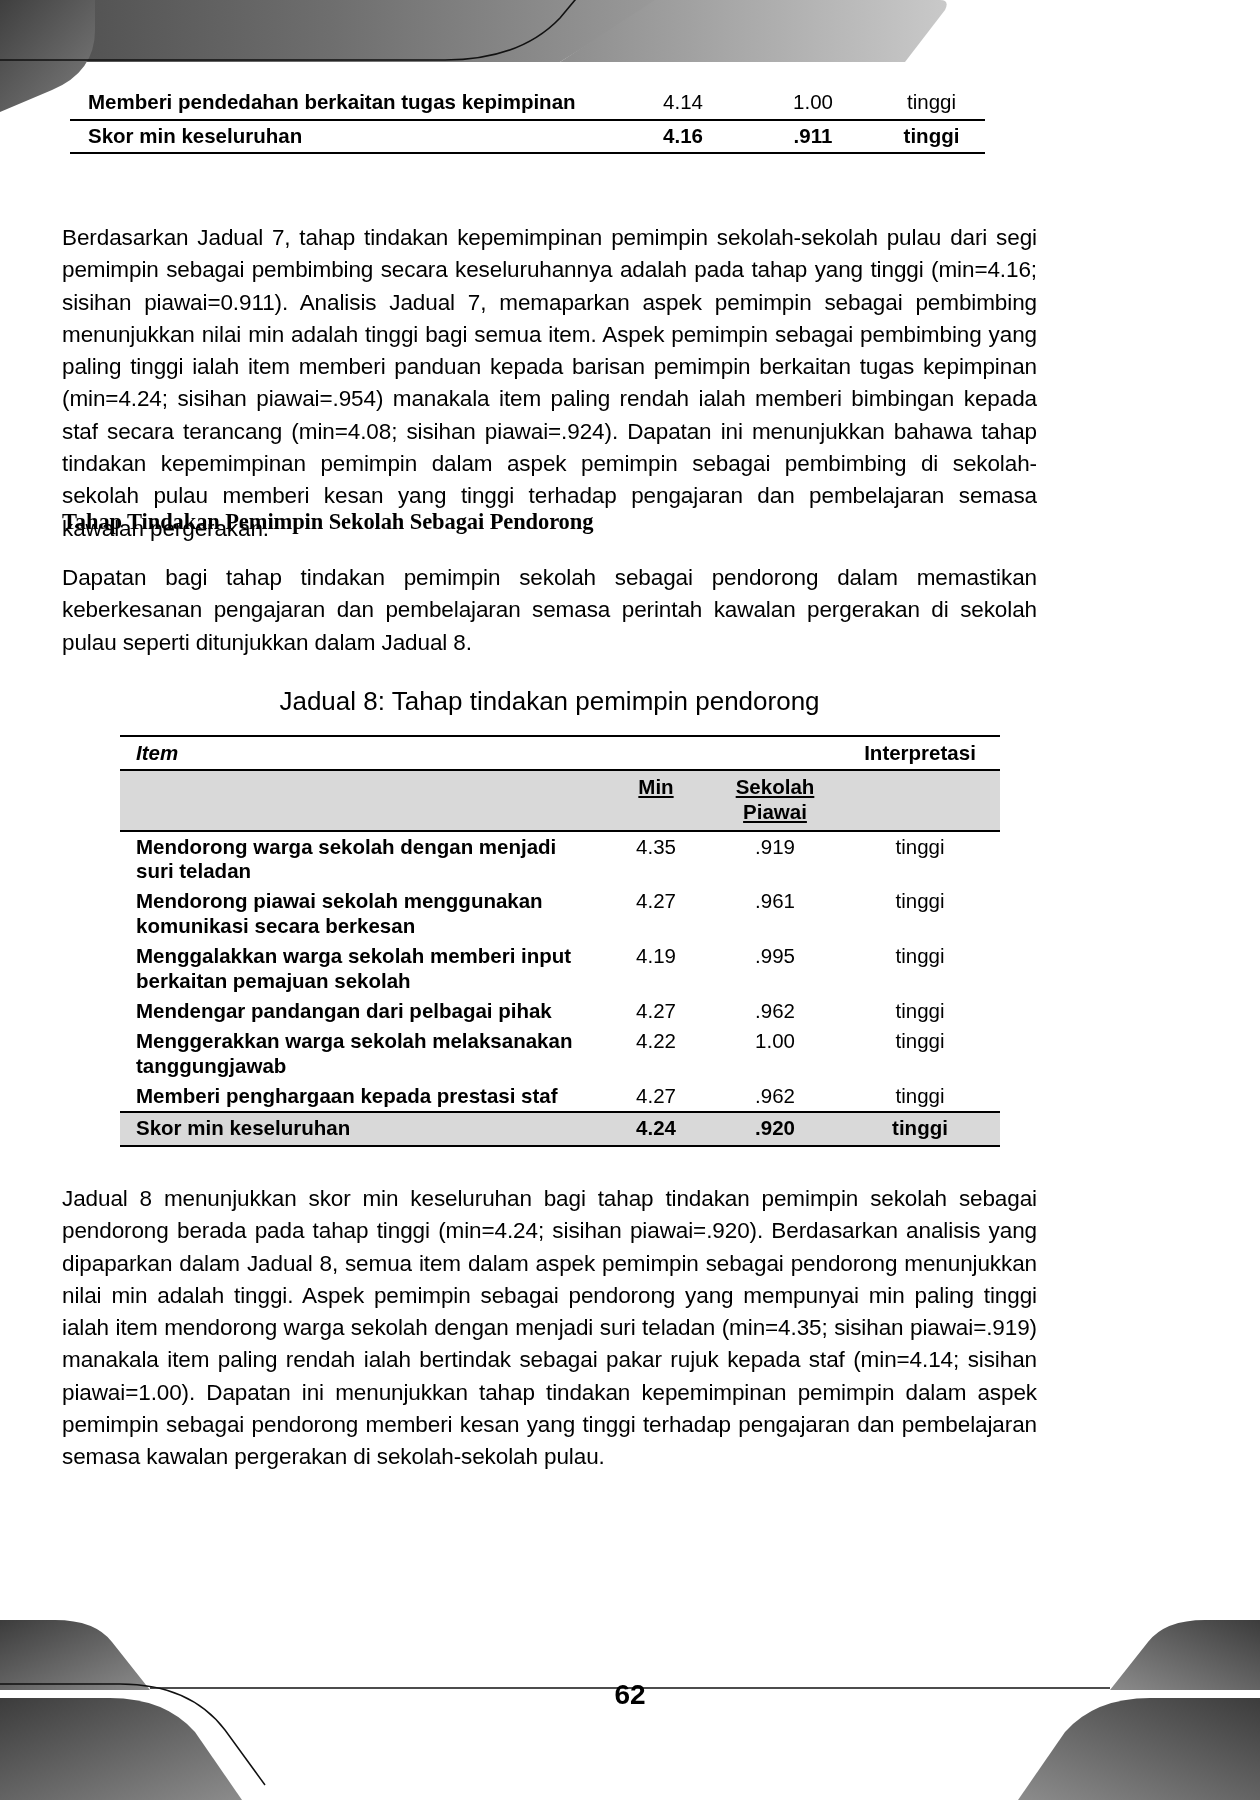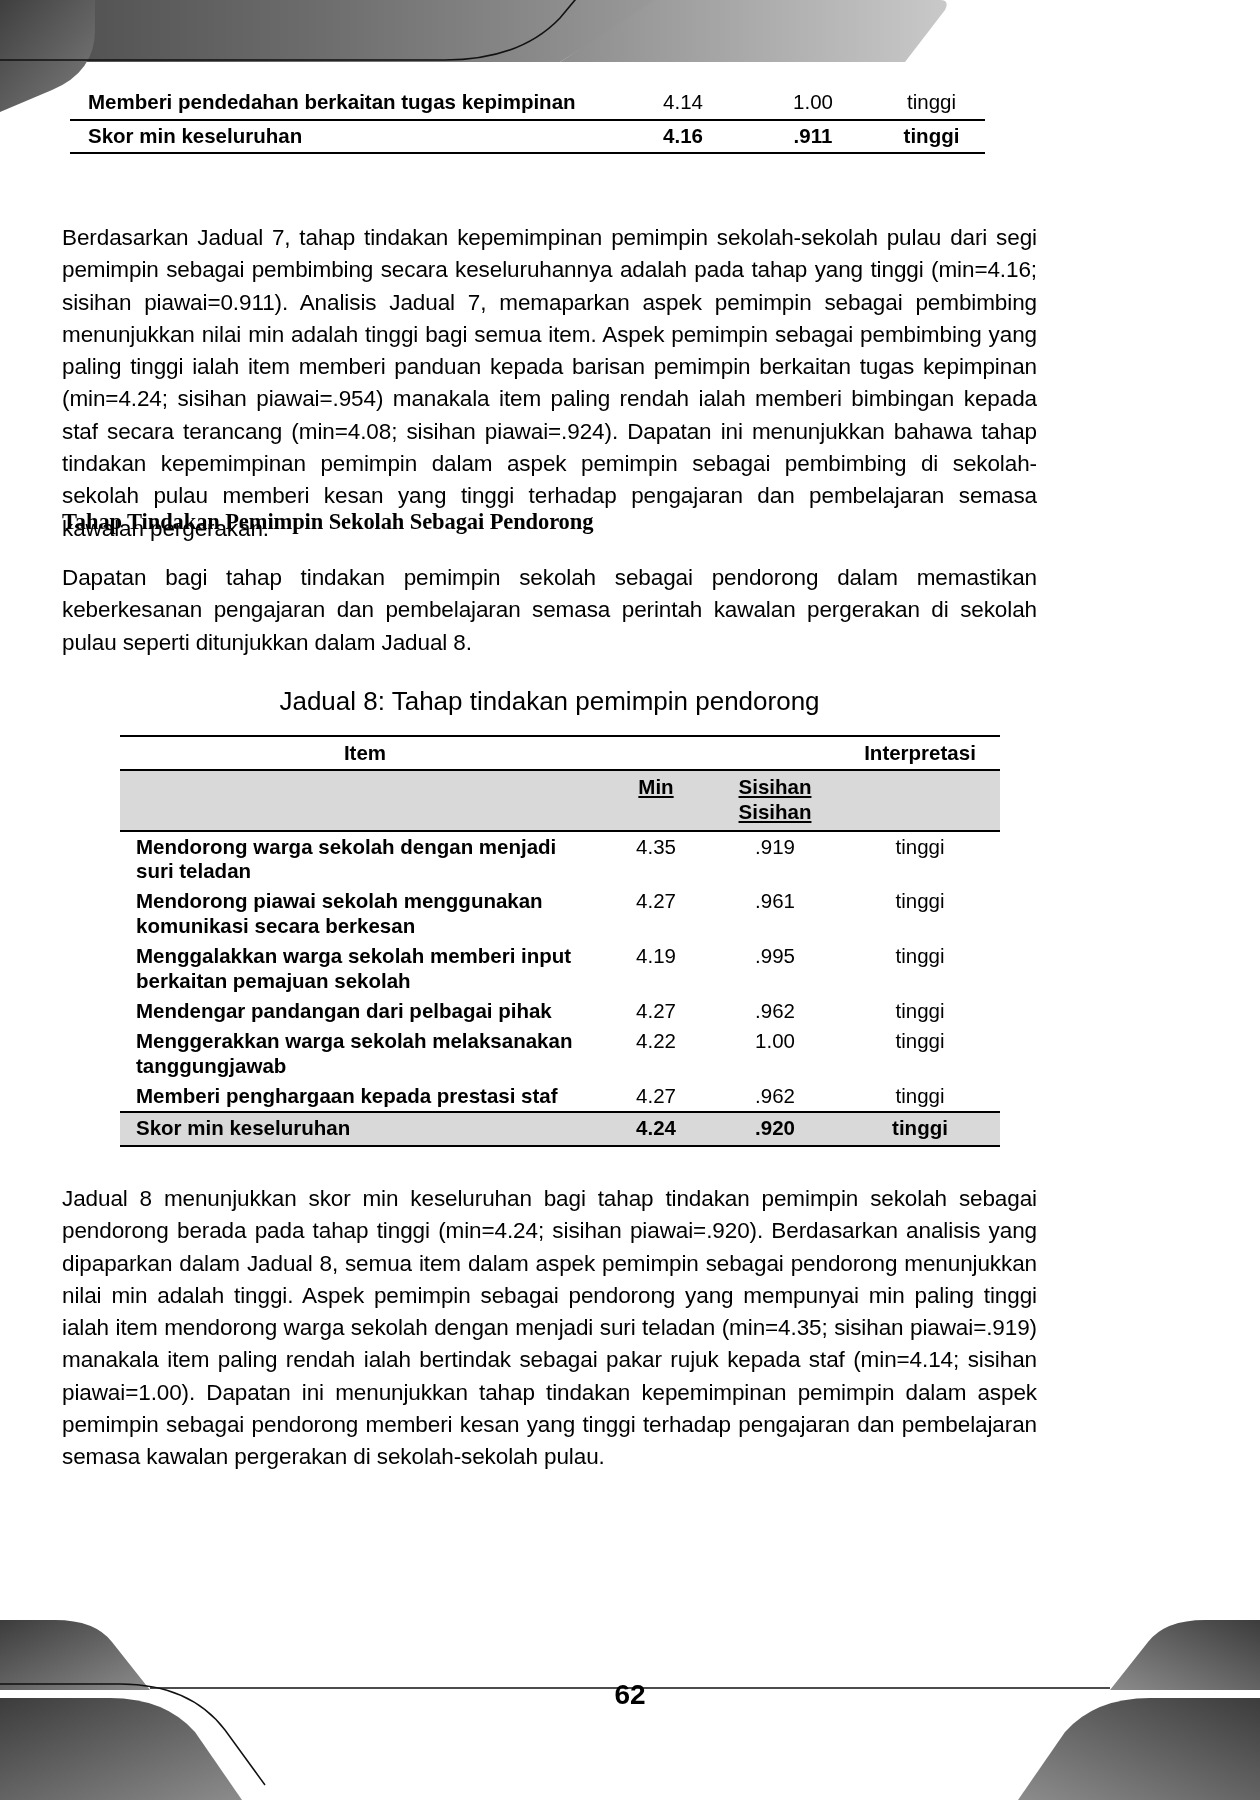--- a/index.html
+++ b/index.html
@@ -71,21 +71,21 @@
   .t8 .c-min{width:108px;text-align:center;}
   .t8 .c-sd{width:130px;text-align:center;}
   .t8 .c-int{width:160px;text-align:center;}
 
   .t8 .hdr1 td{
     border-top:2.5px solid #000;
     border-bottom:2.5px solid #000;
     font-weight:bold;
     padding-top:4px;padding-bottom:4px;
   }
-  .t8 .hdr1 .c-item{text-align:center;}
+  .t8 .hdr1 .c-item{text-align:left;font-style:italic;}
   .t8 .hdr1 .c-int{text-align:center;font-weight:bold;}
 
   .t8 .hdr2 td{
     background:#d9d9d9;
     font-weight:bold;
     text-align:center;
     padding-top:4px;padding-bottom:5px;
     border-bottom:2.5px solid #000;
     line-height:1.20;
     text-decoration:underline;
@@ -194,21 +194,21 @@
     <thead>
       <tr class="hdr1">
         <td class="c-item">Item</td>
         <td class="c-min"></td>
         <td class="c-sd"></td>
         <td class="c-int">Interpretasi</td>
       </tr>
       <tr class="hdr2">
         <td class="c-item"></td>
         <td class="c-min">Min</td>
-        <td class="c-sd">Sisihan Sisihan</td>
+        <td class="c-sd">Sekolah Piawai</td>
         <td class="c-int"></td>
       </tr>
     </thead>
     <tbody id="t8body">
         <tr class="drow">
           <td class="c-item">Mendorong warga sekolah dengan menjadi suri teladan</td>
           <td class="c-min">4.35</td>
           <td class="c-sd">.919</td>
           <td class="c-int">tinggi</td>
         </tr>

